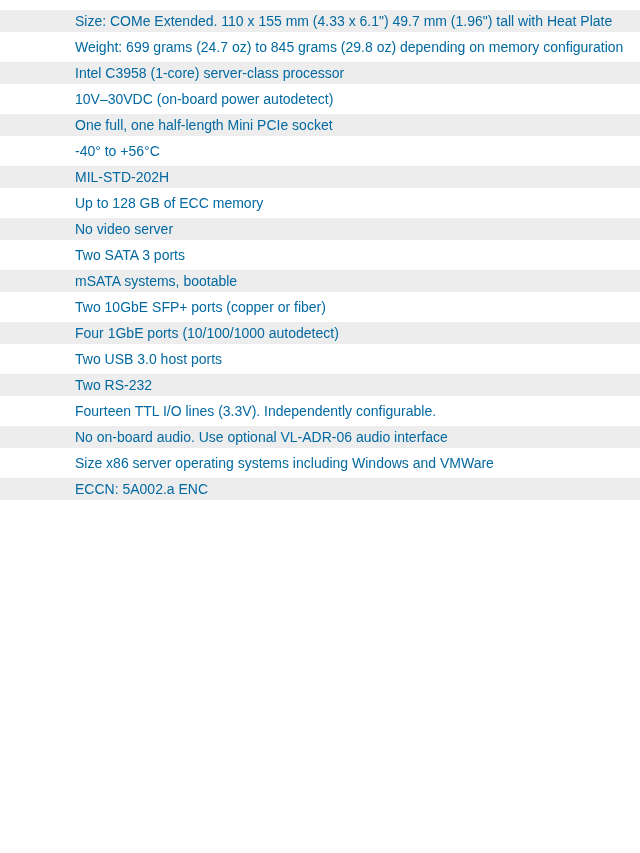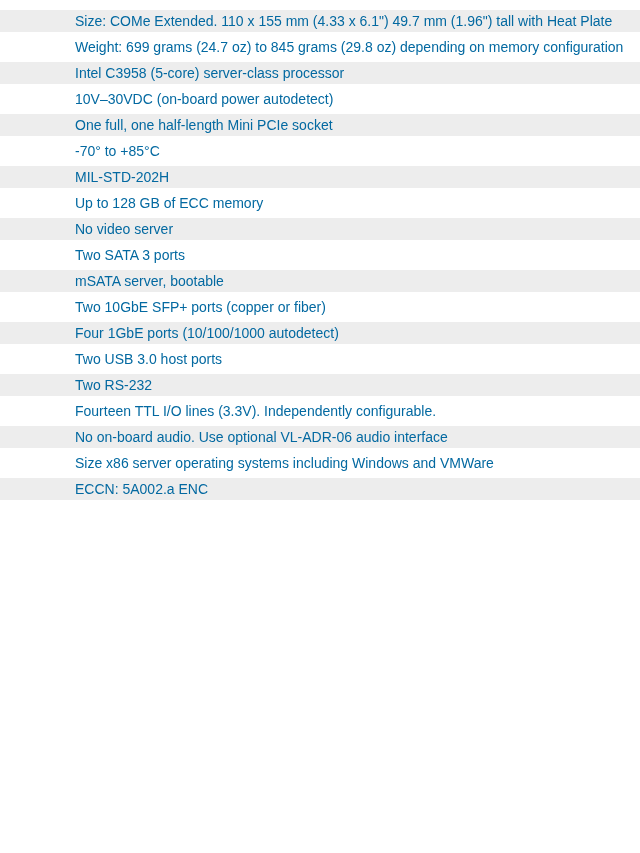--- a/index.html
+++ b/index.html
@@ -34,29 +34,29 @@
     .spec-row:nth-child(odd) {
       background: #ededed;
     }
   </style>
 </head>
 <body>
 
 <div class="spec-table">
   <div class="spec-row">Size: COMe Extended. 110 x 155 mm (4.33 x 6.1") 49.7 mm (1.96") tall with Heat Plate</div>
   <div class="spec-row">Weight: 699 grams (24.7 oz) to 845 grams (29.8 oz) depending on memory configuration</div>
-  <div class="spec-row">Intel C3958 (5-core) server-class processor</div>
+  <div class="spec-row">Intel C3958 (1-core) server-class processor</div>
   <div class="spec-row">10V–30VDC (on-board power autodetect)</div>
   <div class="spec-row">One full, one half-length Mini PCIe socket</div>
-  <div class="spec-row">-70° to +85°C</div>
+  <div class="spec-row">-40° to +56°C</div>
   <div class="spec-row">MIL-STD-202H</div>
   <div class="spec-row">Up to 128 GB of ECC memory</div>
   <div class="spec-row">No video server</div>
   <div class="spec-row">Two SATA 3 ports</div>
-  <div class="spec-row">mSATA server, bootable</div>
+  <div class="spec-row">mSATA systems, bootable</div>
   <div class="spec-row">Two 10GbE SFP+ ports (copper or fiber)</div>
   <div class="spec-row">Four 1GbE ports (10/100/1000 autodetect)</div>
   <div class="spec-row">Two USB 3.0 host ports</div>
   <div class="spec-row">Two RS-232</div>
   <div class="spec-row">Fourteen TTL I/O lines (3.3V). Independently configurable.</div>
   <div class="spec-row">No on-board audio. Use optional VL-ADR-06 audio interface</div>
   <div class="spec-row">Size x86 server operating systems including Windows and VMWare</div>
   <div class="spec-row">ECCN: 5A002.a ENC</div>
 </div>
 

